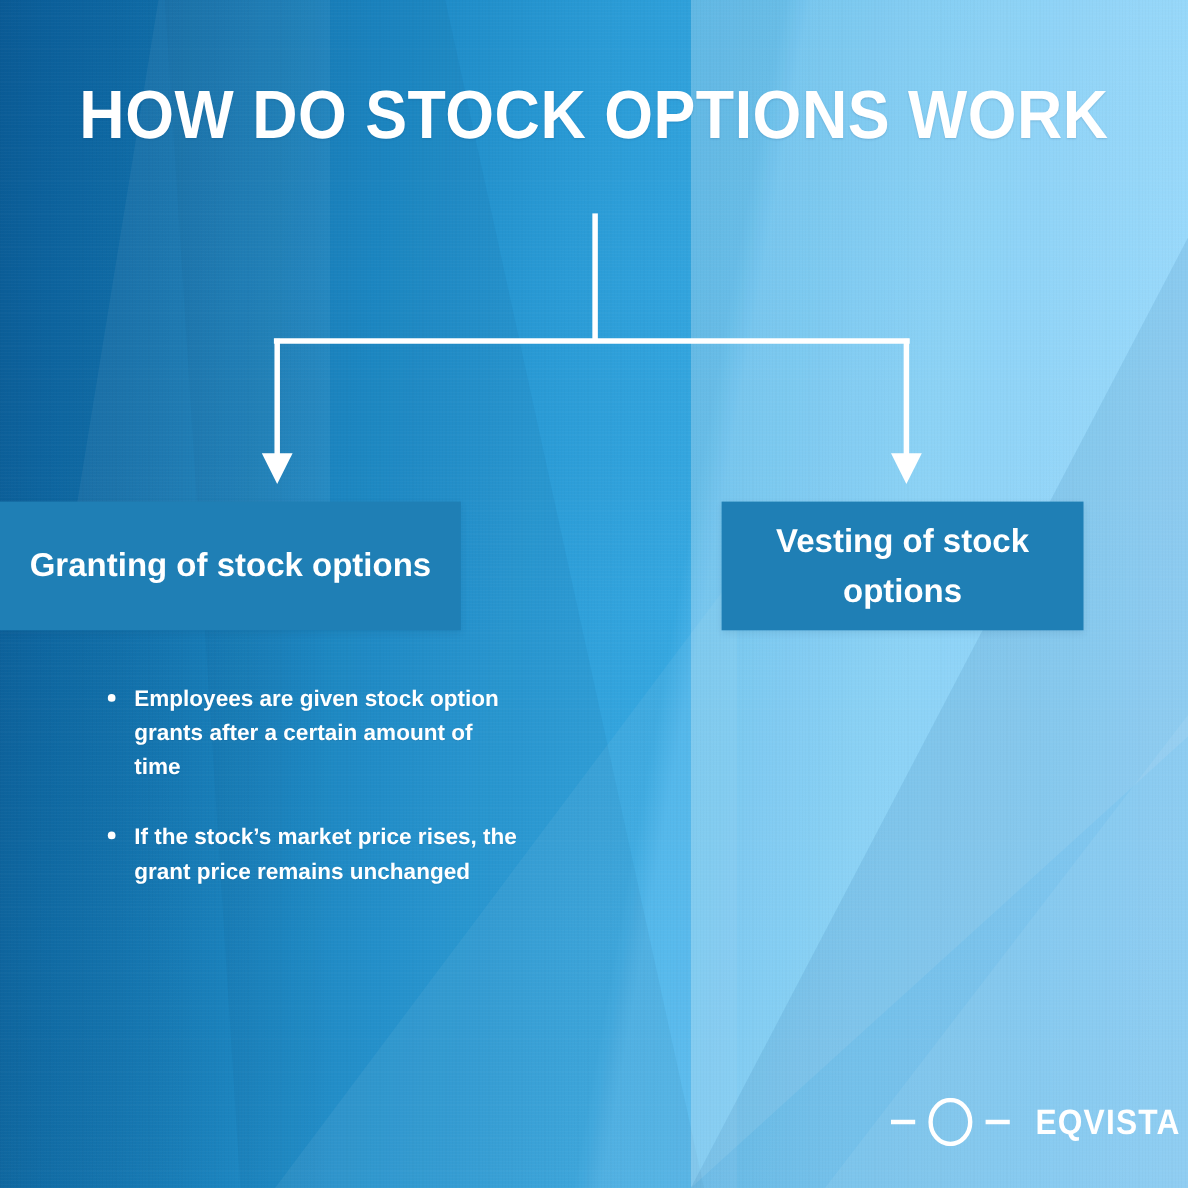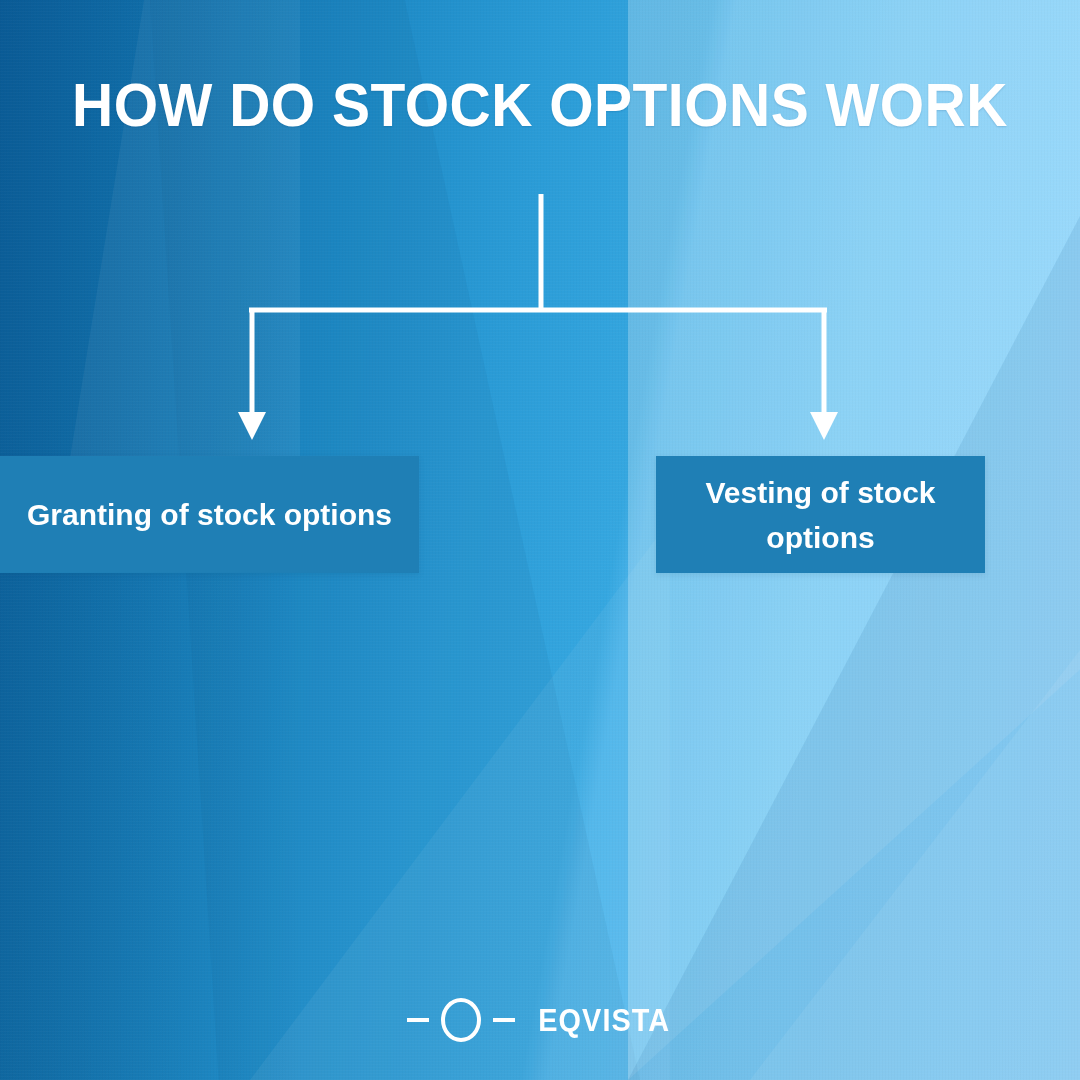--- a/index.html
+++ b/index.html
@@ -150,21 +150,21 @@
   }
 
   
   #logo {
     position: absolute;
     left: 0;
     top: 998px;
     width: 1080px;
     display: flex;
     align-items: center;
-    justify-content: center;
+    justify-content: flex-end;
     gap: 0px;
   }
   #logo-mark { display: block; }
   #logo-text {
     color: #ffffff;
     font-size: 32px;
     font-weight: 700;
     letter-spacing: 1.2px;
     transform: scaleX(0.9);
     margin-left: 12px;
@@ -202,20 +202,24 @@
   </svg>
 
   <div class="hbox" id="hbox-left">
     <span class="hbox-label">Granting of stock options</span>
   </div>
 
   <div class="hbox" id="hbox-right">
     <span class="hbox-label">Vesting of stock options</span>
   </div>
 
+  <div class="col" id="col-left">
+    <div class="bullet">Employees  are given stock option grants after a certain amount of time</div>
+    <div class="bullet">If the stock’s market price rises, the grant price remains unchanged</div>
+  </div>
 
 
   <div id="logo">
     <svg id="logo-mark" width="116" height="44" viewBox="0 0 116 44" xmlns="http://www.w3.org/2000/svg">
       <line x1="4" y1="22" x2="26" y2="22" stroke="#ffffff" stroke-width="4"></line>
       <ellipse cx="58" cy="22" rx="18" ry="20" fill="none" stroke="#ffffff" stroke-width="4"></ellipse>
       <line x1="90" y1="22" x2="112" y2="22" stroke="#ffffff" stroke-width="4"></line>
     </svg>
     <span id="logo-text">EQVISTA</span>
   </div>

